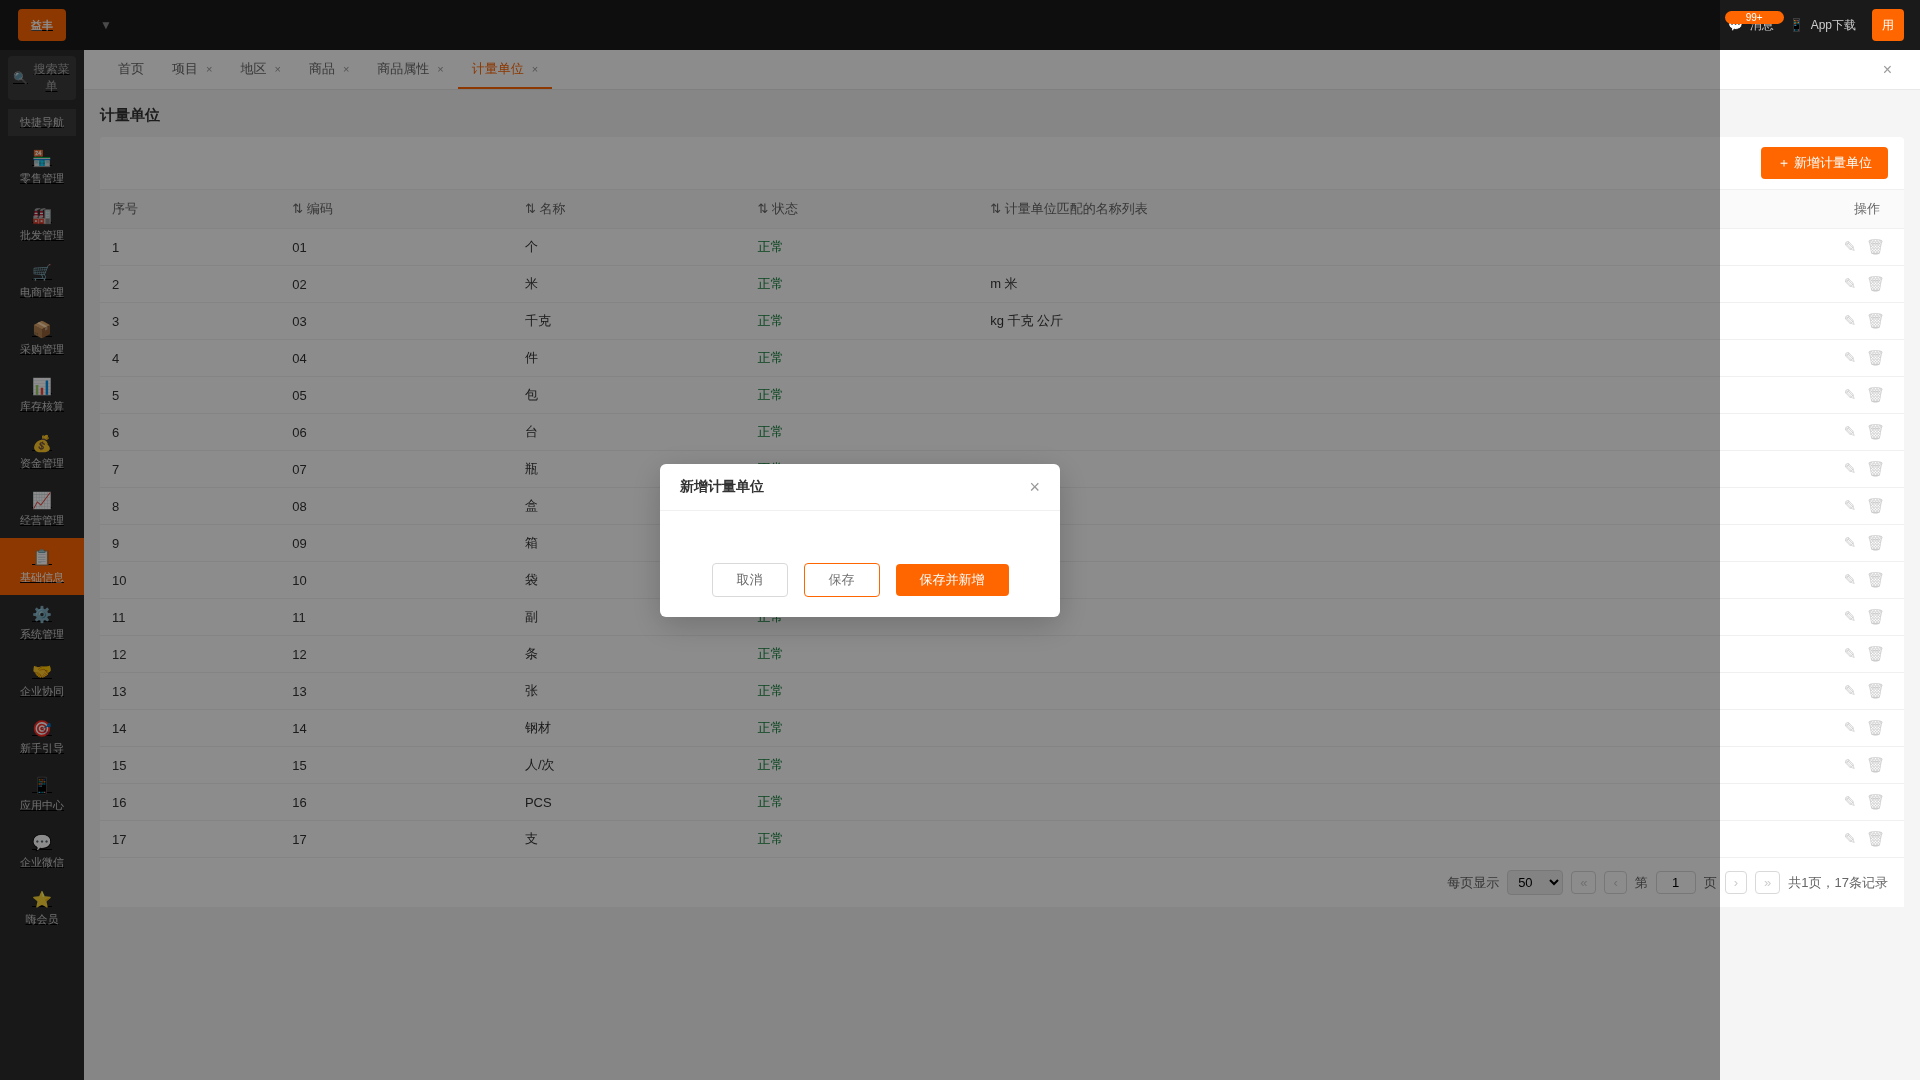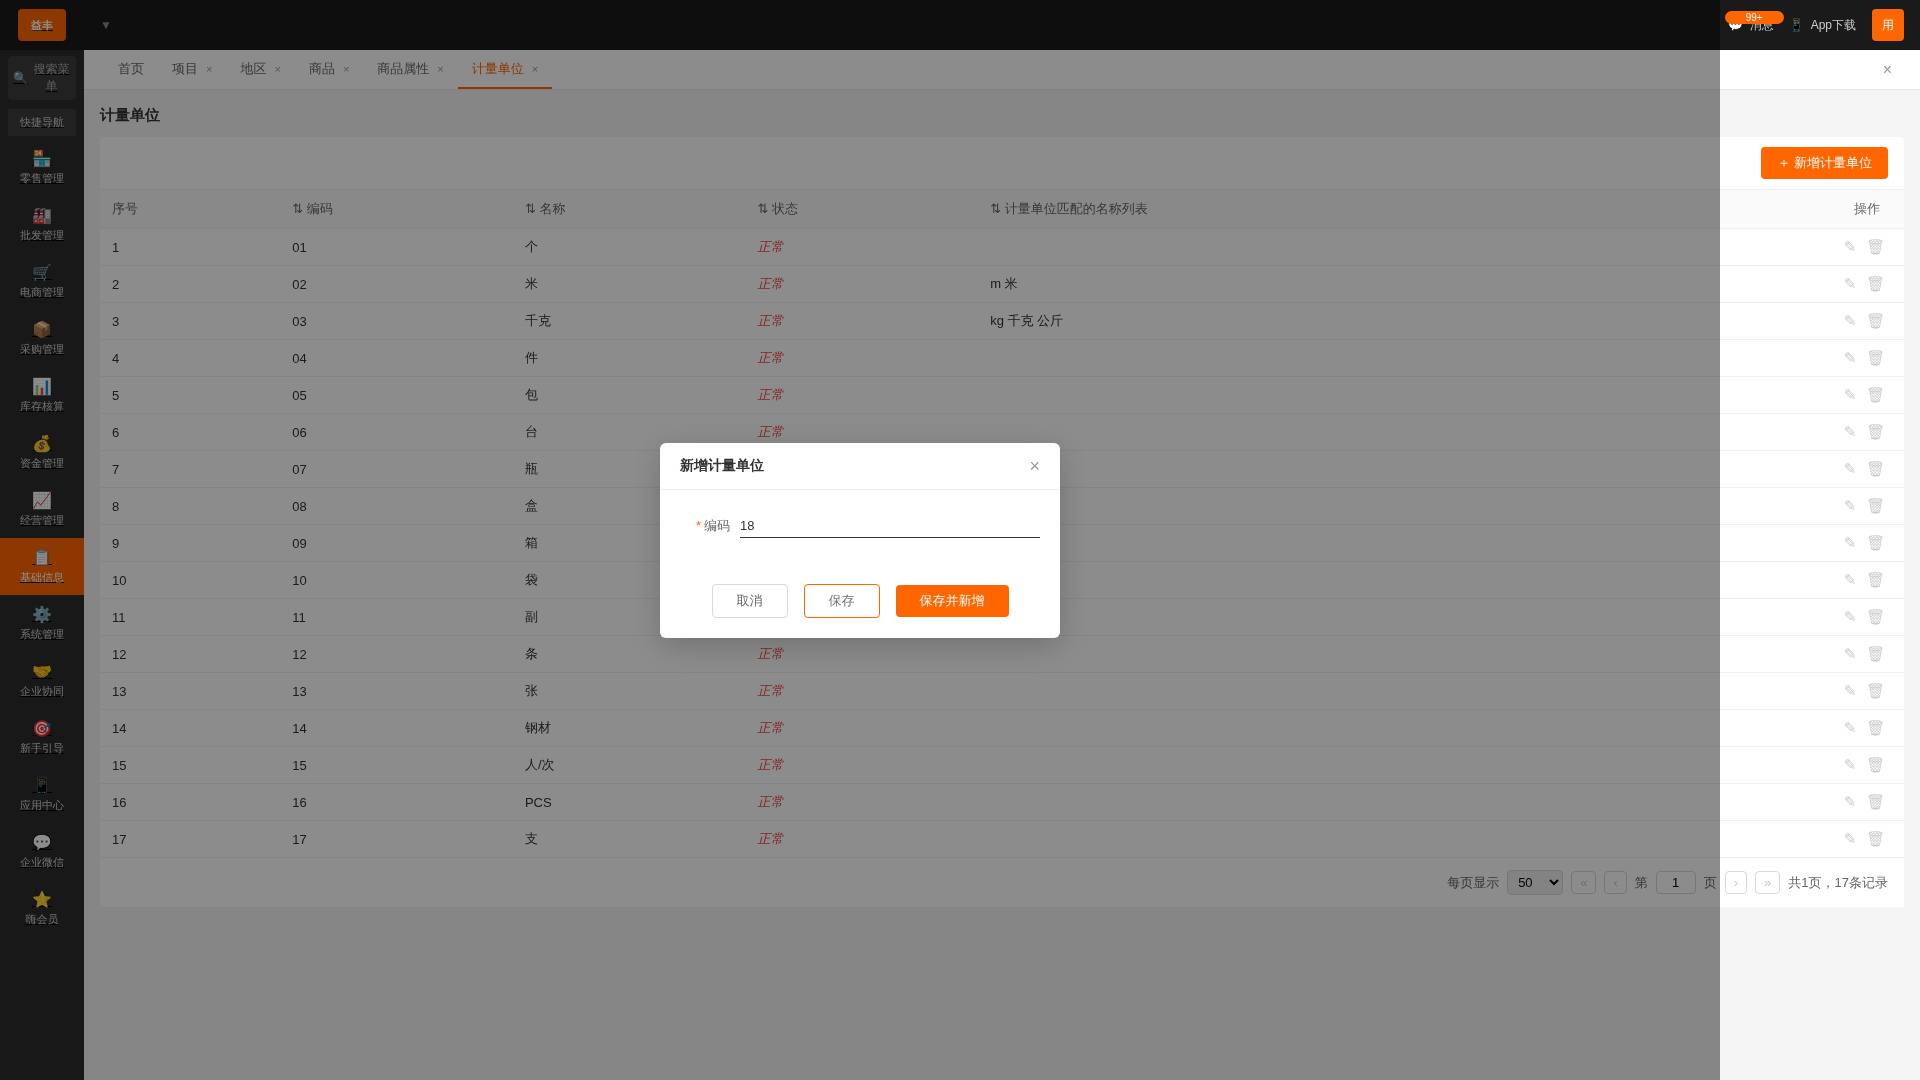--- a/index.html
+++ b/index.html
@@ -39,21 +39,21 @@
 
     
     .table-container { background: white; border-radius: 4px; }
     .table-header-bar { display: flex; align-items: center; justify-content: flex-end; padding: 10px 16px; border-bottom: 1px solid #f0f0f0; }
     .add-btn { background: #f60; color: white; border: none; padding: 7px 16px; border-radius: 4px; cursor: pointer; font-size: 13px; }
 
     table { width: 100%; border-collapse: collapse; font-size: 13px; }
     thead tr { background: #fafafa; }
     th { padding: 10px 12px; text-align: left; color: #666; font-weight: normal; border-bottom: 1px solid #f0f0f0; white-space: nowrap; }
     td { padding: 9px 12px; border-bottom: 1px solid #f0f0f0; color: #333; }
-    .status-normal { color: #ef4444; font-style: italic; }
+    .status-normal { color: #15803d; }
     .action-btn { color: #ccc; cursor: pointer; margin: 0 3px; font-size: 15px; }
 
     
     .pagination { display: flex; align-items: center; justify-content: flex-end; padding: 12px 16px; gap: 8px; font-size: 13px; color: #666; background: white; }
     .page-select { border: 1px solid #d9d9d9; border-radius: 4px; padding: 3px 6px; font-size: 13px; }
     .page-btn { border: 1px solid #d9d9d9; background: white; border-radius: 4px; padding: 3px 8px; cursor: pointer; font-size: 13px; }
     .page-btn:disabled { color: #ccc; cursor: not-allowed; }
     .page-input { border: 1px solid #d9d9d9; border-radius: 4px; padding: 3px 6px; width: 40px; text-align: center; font-size: 13px; }
 
     
@@ -434,24 +434,20 @@
   </div>
 </div>
 
 <div class="modal-overlay">
   <div class="modal">
     <div class="modal-header">
       <span class="modal-title">新增计量单位</span>
       <span class="modal-close">×</span>
     </div>
     <div class="modal-body">
-      <div class="form-row">
-        <label class="form-label">编码</label>
-        <input class="form-input has-value" value="18" style="">
-      </div>
     </div>
     <div class="modal-footer">
       <button class="btn-cancel">取消</button>
       <button class="btn-save">保存</button>
       <button class="btn-save-new">保存并新增</button>
     </div>
   </div>
 </div>
 
 </body></html>

